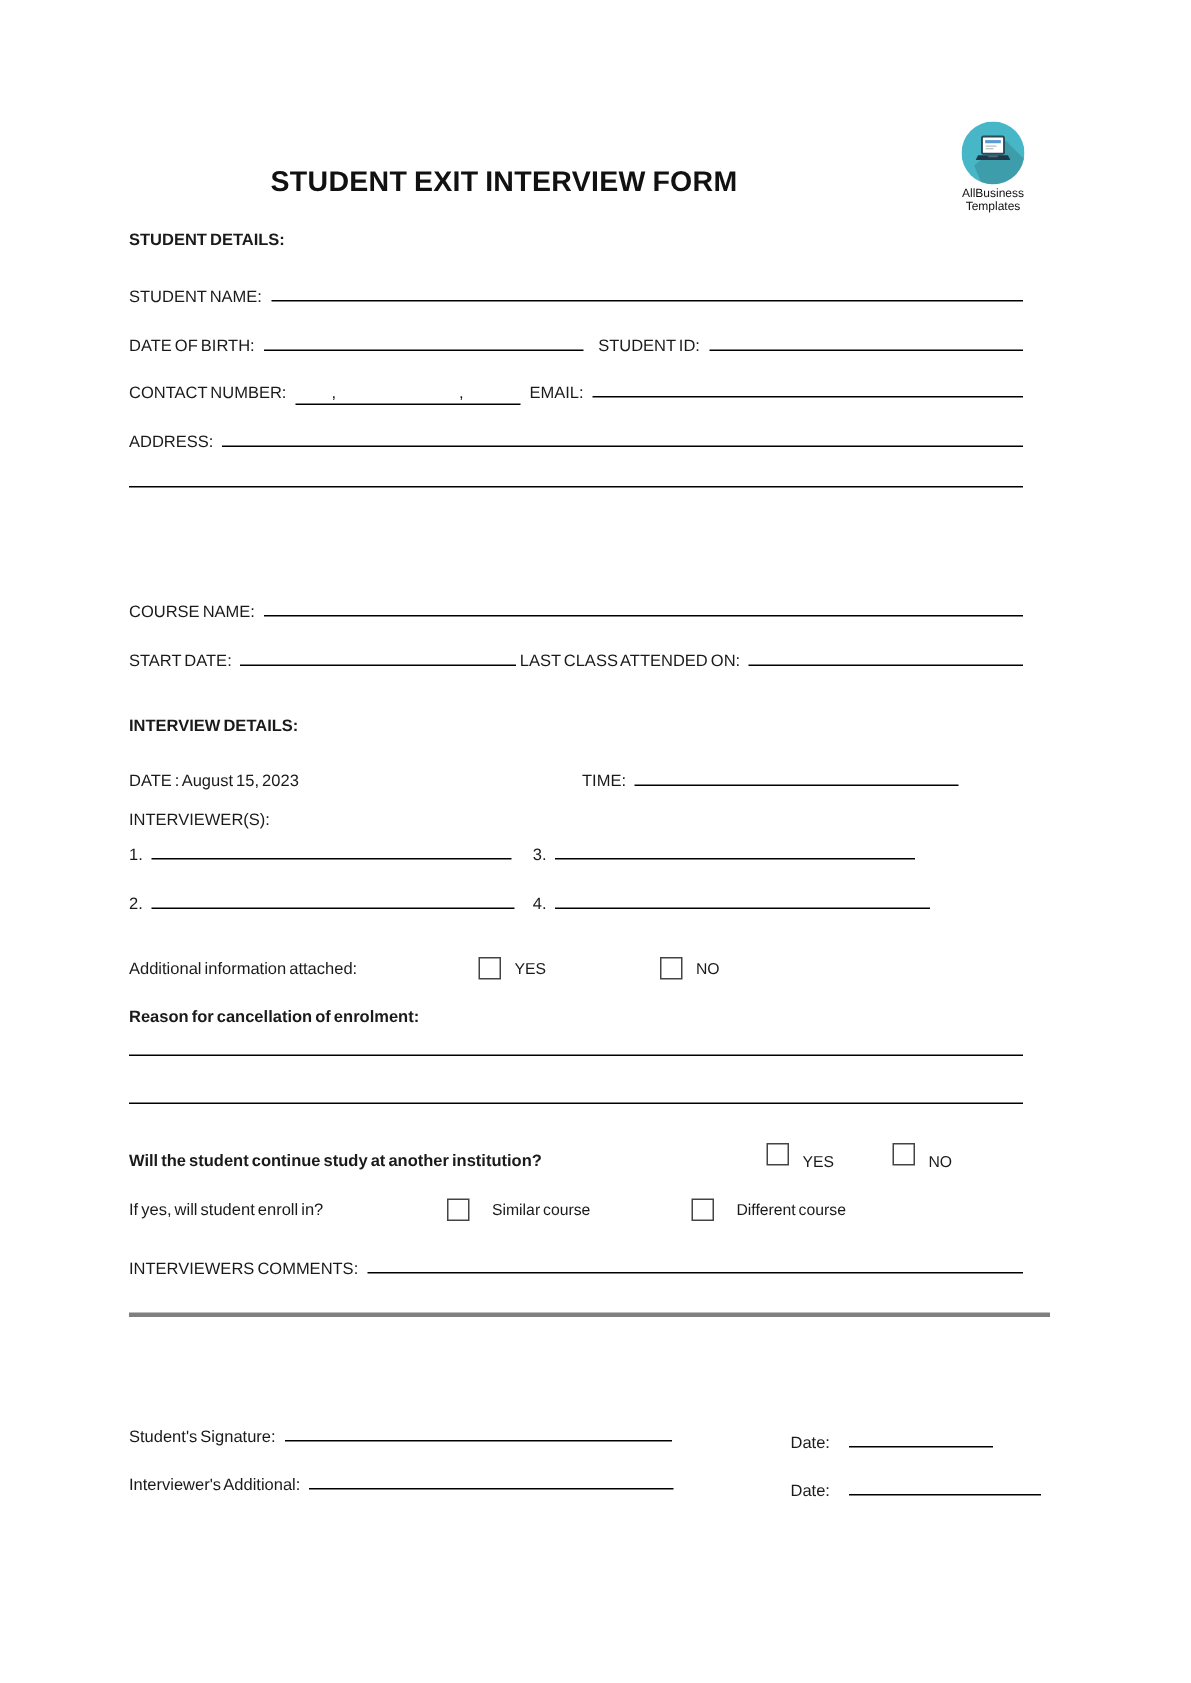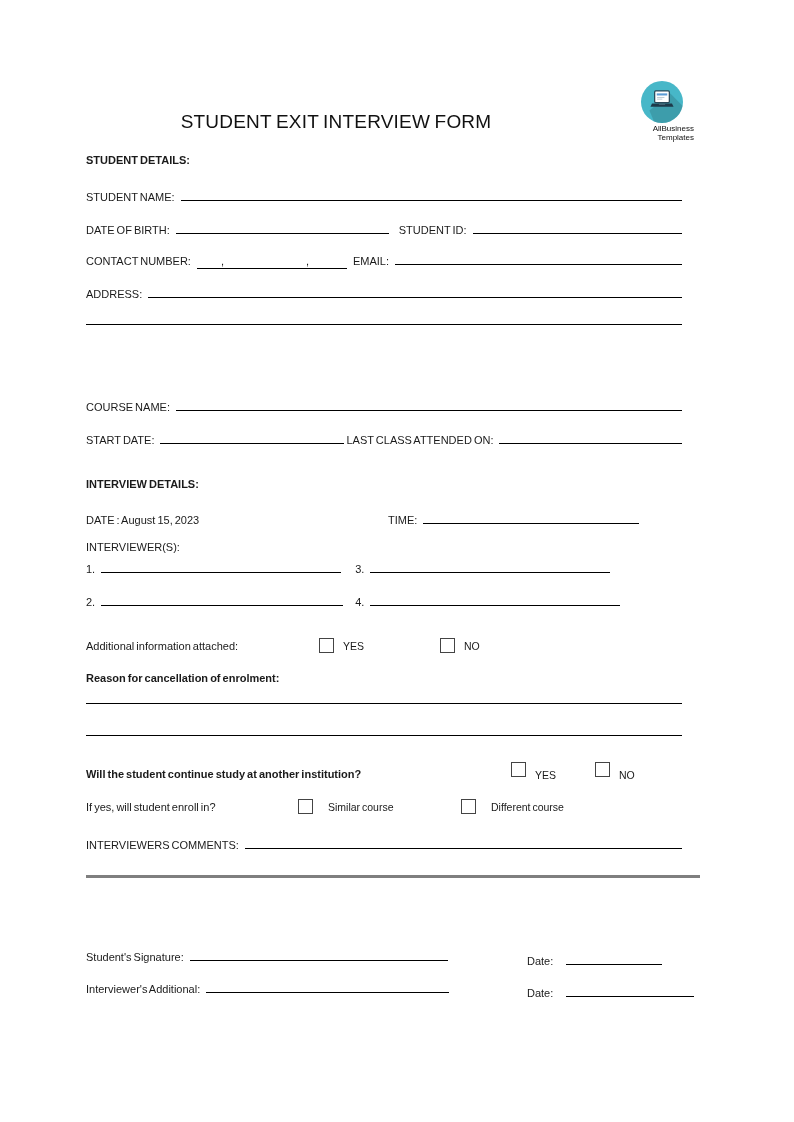--- a/index.html
+++ b/index.html
@@ -10,24 +10,24 @@
   .lbl{flex:0 0 auto;}
   .bold{font-weight:bold;}
   .blank{display:inline-block;height:13px;border-bottom:1px solid #000;margin-bottom:-3px;
          white-space:nowrap;overflow:hidden;}
   .grow{flex:1 1 auto;}
   .seg{display:inline-block;font-style:normal;}
   em.comma{font-style:normal;}
   .hline{position:absolute;left:86px;right:112px;border-top:1px solid #000;height:0;}
   .grayline{position:absolute;left:86px;width:614px;height:3px;background:#7f7f7f;}
   .title{position:absolute;top:111px;left:0;width:672px;text-align:center;
-         font-size:19px;font-weight:normal;color:#111;letter-spacing:.2px;}
+         font-size:19px;font-weight:bold;color:#111;letter-spacing:.2px;}
   .logo{position:absolute;top:81px;left:630px;width:64px;text-align:center;line-height:1.1;}
   .logo svg{display:block;margin:0 auto 2px auto;}
-  .logo .lt{font-size:8px;color:#111;word-spacing:0;display:block;text-align:right;}
+  .logo .lt{font-size:8px;color:#111;word-spacing:0;display:block;}
   .cb{width:13px;height:13px;border:1px solid #444;background:#fff;flex:0 0 auto;}
   .cbg{position:absolute;display:flex;align-items:center;gap:9px;top:-2px;}
   .cbg .cl{font-size:10.5px;}
   .cbg.raised{align-items:flex-end;top:-6px;}
   .cbg.raised .cb{margin-bottom:4px;}
   .dategrp{position:absolute;left:441px;top:4px;display:flex;align-items:baseline;gap:13px;}
   .num{flex:0 0 auto;}
 </style>
 </head>
 <body>

